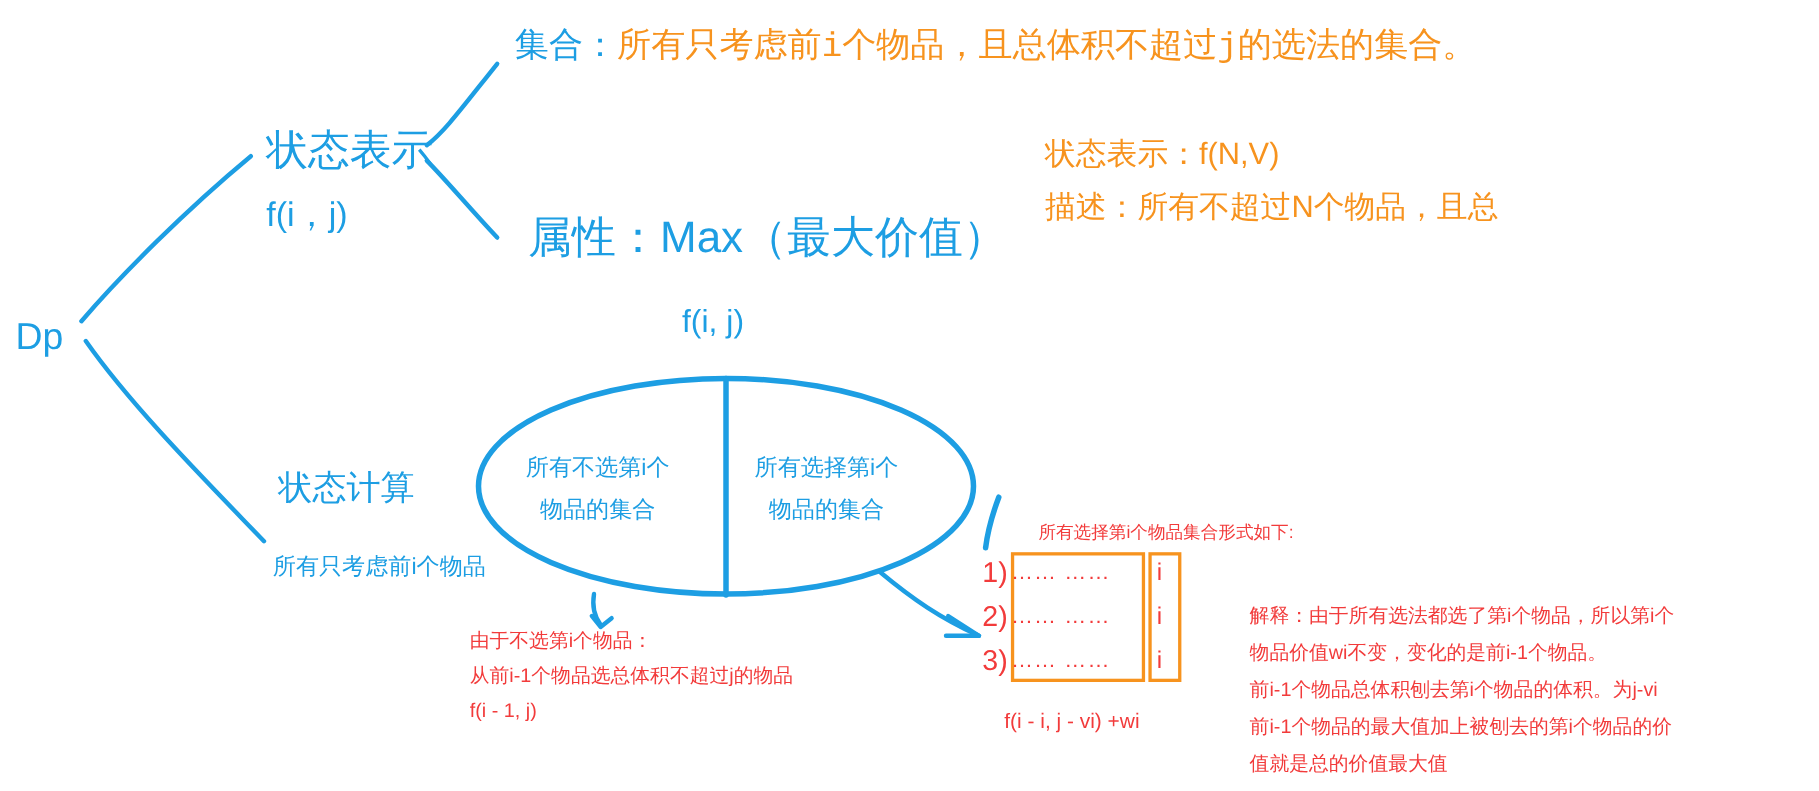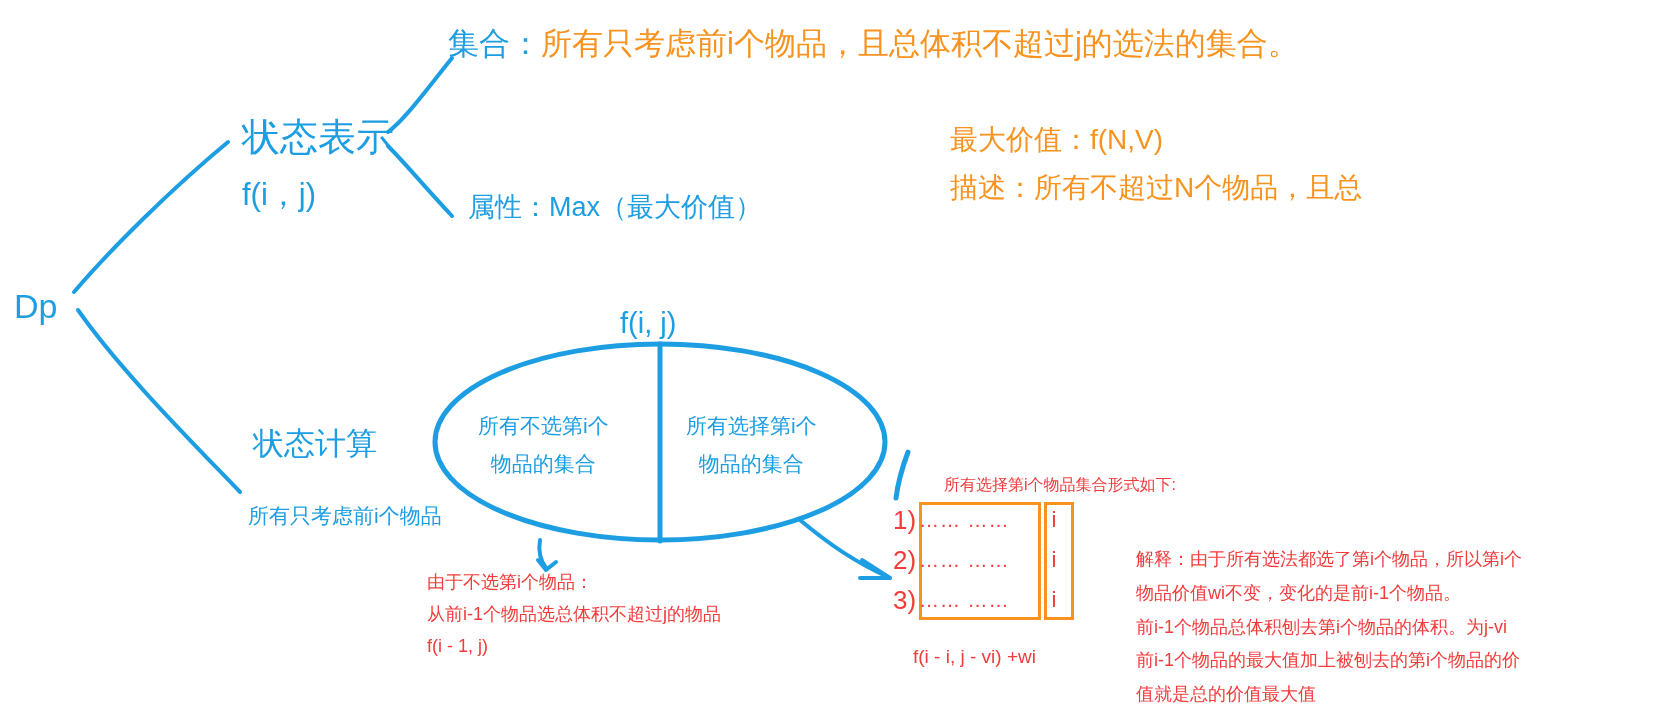--- a/index.html
+++ b/index.html
@@ -29,27 +29,27 @@
     line-height: 1.32;
   }
   .blue { color: #1d9ee3; }
   .orange { color: #f7931e; }
   .red { color: #f23b3b; }
 
   
   #dp-label          { left: 14px;  top: 284px; font-size: 34px; }
   #state-rep-label   { left: 242px; top: 112px; font-size: 38px; }
   #state-rep-fn      { left: 242px; top: 175px; font-size: 31px; }
-  #set-line          { left: 448px; top: 24px;  font-size: 31px; }
-  #attr-line         { left: 468px; top: 190px; font-size: 27px; }
+  #set-line          { left: 468px; top: 24px;  font-size: 31px; font-family: Liberation Mono, monospace; }
+  #attr-line         { left: 480px; top: 190px; font-size: 40px; }
 
   #result-block      { left: 950px; top: 122px; font-size: 28px; }
   #result-block div  { margin-bottom: 11px; }
 
-  #fij-top           { left: 620px; top: 304px; font-size: 29px; }
+  #fij-top           { left: 620px; top: 274px; font-size: 29px; }
   #ellipse-left      { left: 478px; top: 412px; font-size: 21px; text-align: center; }
   #ellipse-right     { left: 686px; top: 412px; font-size: 21px; text-align: center; }
   .ell-line          { display: block; margin-bottom: 10px; }
 
   #state-calc-label  { left: 253px; top: 424px; font-size: 31px; }
   #state-calc-desc   { left: 248px; top: 502px; font-size: 21px; }
   #state-calc-desc div { margin-bottom: 9px; }
 
   #not-choose-note   { left: 427px; top: 571px; font-size: 18px; }
   #not-choose-note div { margin-bottom: 8px; }
@@ -101,21 +101,21 @@
   <div class="txt blue" id="dp-label">Dp</div>
 
   <div class="txt blue" id="state-rep-label">状态表示</div>
   <div class="txt blue" id="state-rep-fn">f(i，j)</div>
   <div class="txt blue" id="set-line">
     <span class="blue">集合：</span><span class="orange">所有只考虑前i个物品，且总体积不超过j的选法的集合。</span>
   </div>
   <div class="txt blue" id="attr-line">属性：Max（最大价值）</div>
 
   <div class="txt orange" id="result-block">
-    <div>最大价值：f(N,V)</div>
+    <div>状态表示：f(N,V)</div>
     <div>描述：所有不超过N个物品，且总</div>
   </div>
 
   <div class="txt blue" id="fij-top">f(i, j)</div>
   <div class="txt blue" id="ellipse-left">
     <span class="ell-line">所有不选第i个</span>
     <span class="ell-line">物品的集合</span>
   </div>
   <div class="txt blue" id="ellipse-right">
     <span class="ell-line">所有选择第i个</span>

